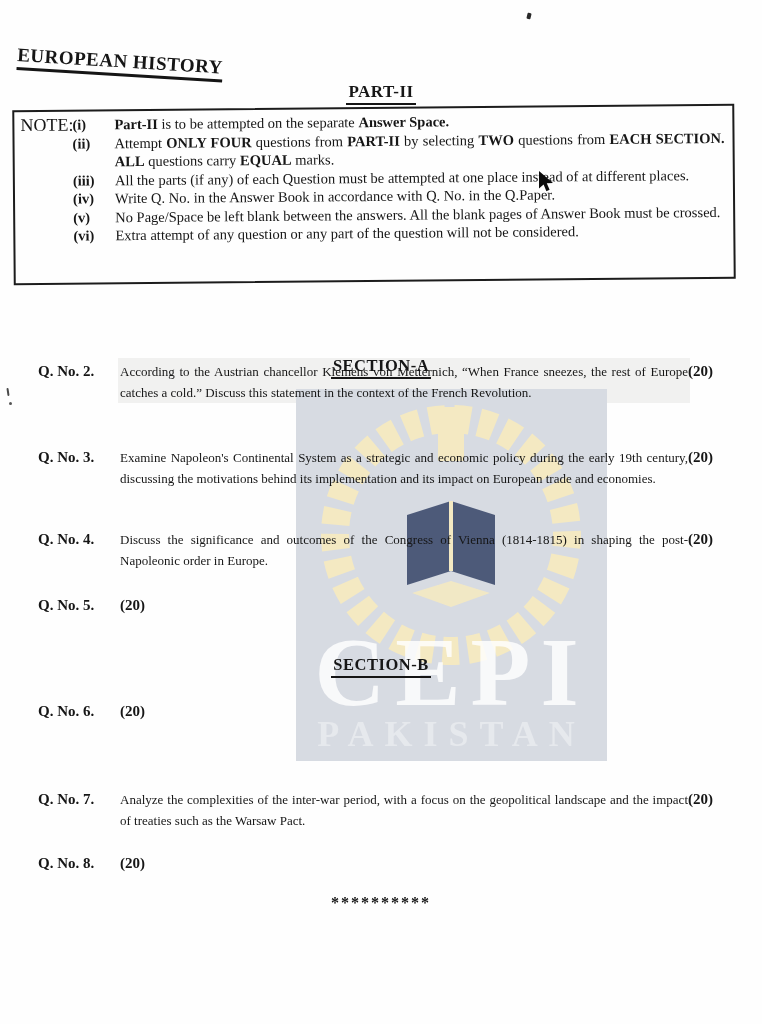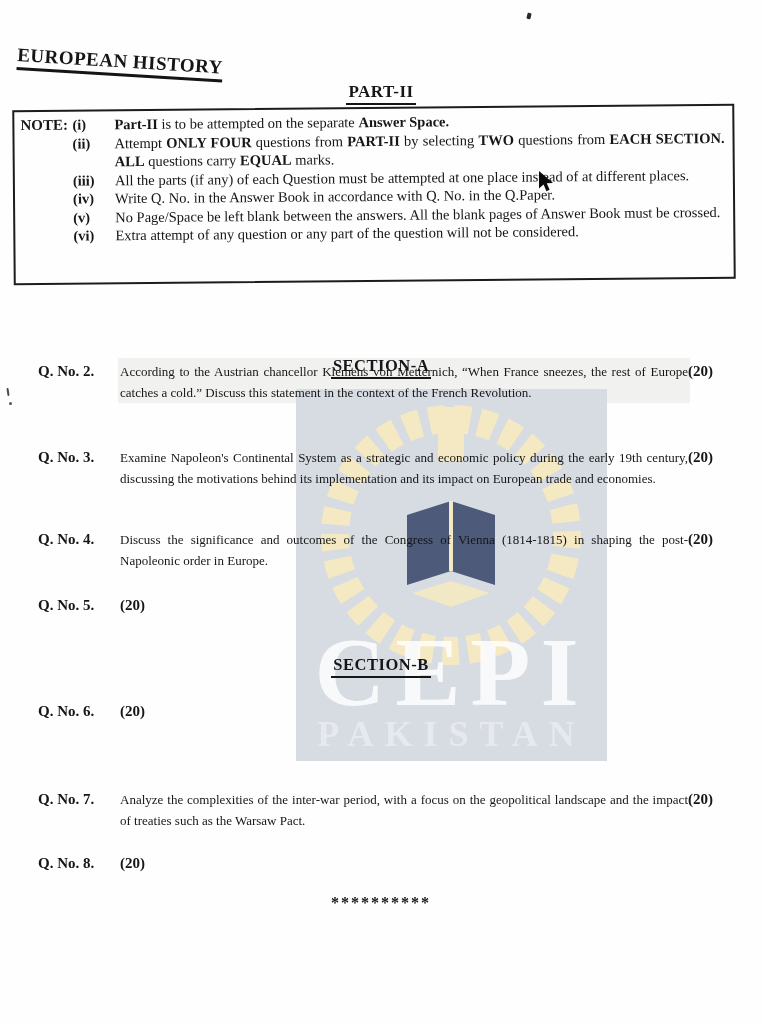--- a/index.html
+++ b/index.html
@@ -41,21 +41,21 @@
     display:inline-block;font-size:17px;font-weight:bold;letter-spacing:.5px;
     border-bottom:2.5px solid #151515;padding:0 2px 1px;
   }
   
   .note-box{
     position:absolute;left:13px;top:107px;width:722px;height:175px;z-index:2;
     border:2px solid #1c1c1c;transform:rotate(-0.5deg);
     padding:4px 6px 2px 6px;box-sizing:border-box;background:transparent;
   }
   .note-row{display:flex;align-items:flex-start;}
-  .note-label{width:52px;font-weight:bold;font-size:15px;flex:none;line-height:18.5px;}
+  .note-label{width:52px;font-weight:normal;font-size:18px;flex:none;line-height:18.5px;}
   .note-num{width:42px;font-weight:bold;font-size:14.5px;flex:none;line-height:18.5px;}
   .note-text{flex:1;font-size:14.5px;line-height:18.5px;text-align:justify;padding-right:2px;}
   .note-text b{font-weight:bold;}
   
   .sec-heading{position:absolute;left:0;width:762px;text-align:center;z-index:2;}
   .sec-heading-text{
     display:inline-block;font-size:16.5px;font-weight:bold;letter-spacing:.5px;
     border-bottom:2.5px solid #151515;padding:0 2px 1px;
   }
   .sec-0{top:317px;margin-top:39px;}

